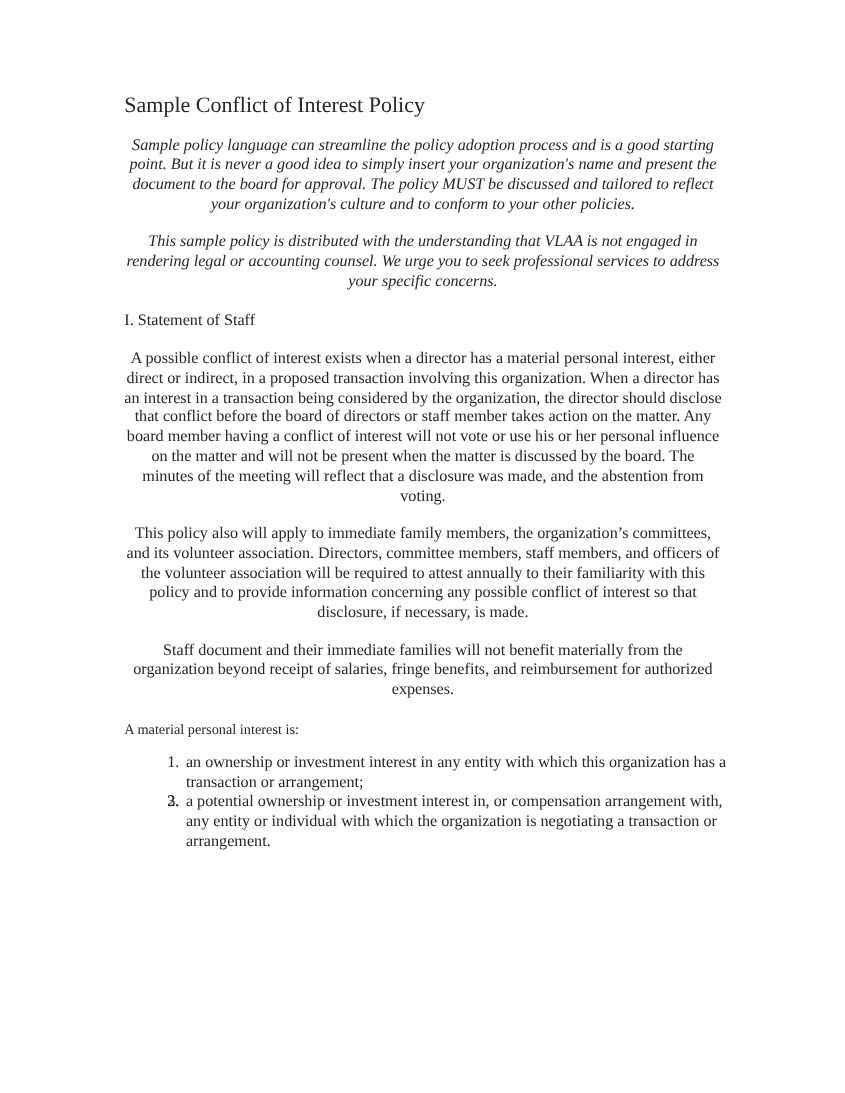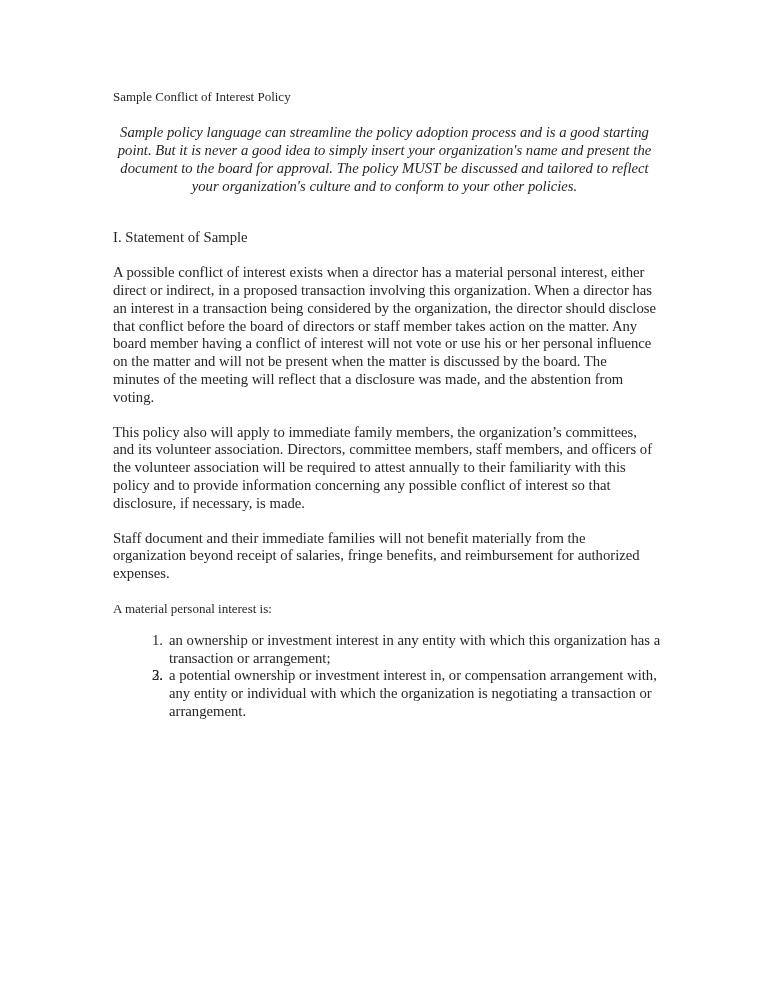--- a/index.html
+++ b/index.html
@@ -20,21 +20,21 @@
   }
 
   .content {
     position: absolute;
     left: 113px;
     top: 88px;
     width: 543px;
   }
 
   .doc-title {
-    font-size: 13px;
+    font-size: 20px;
     line-height: 17.8px;
     font-weight: normal;
     margin: 0;
   }
 
   .italic-block {
     font-size: 14.7px;
     line-height: 17.9px;
     font-style: italic;
     margin: 0;
@@ -45,21 +45,21 @@
     font-size: 14.7px;
     line-height: 17.8px;
     font-weight: normal;
     margin: 0;
   }
 
   .body-para {
     font-size: 14.7px;
     line-height: 17.8px;
     margin: 0;
-    text-align: left;
+    text-align: center;
   }
 
   .lead-in {
     font-size: 13px;
     line-height: 17.8px;
     margin: 0;
   }
 
   
   .gap-title   { height: 18px; }
@@ -97,24 +97,25 @@
   <div class="content">
 
     <p class="doc-title">Sample Conflict of Interest Policy</p>
 
     <div class="gap-title"></div>
 
     <p class="italic-block">Sample policy language can streamline the policy adoption process and is a good starting point. But it is never a good idea to simply insert your organization's name and present the document to the board for approval. The policy MUST be discussed and tailored to reflect your organization's culture and to conform to your other policies.</p>
 
     <div class="gap-para"></div>
 
+    <p class="italic-block">This sample policy is distributed with the understanding that VLAA is not engaged in rendering legal or accounting counsel. We urge you to seek professional services to address your specific concerns.</p>
 
     <div class="gap-section"></div>
 
-    <p class="section-heading">I. Statement of Sample</p>
+    <p class="section-heading">I. Statement of Staff</p>
 
     <div class="gap-para"></div>
 
     <p class="body-para">A possible conflict of interest exists when a director has a material personal interest, either direct or indirect, in a proposed transaction involving this organization. When a director has an interest in a transaction being considered by the organization, the director should disclose that conflict before the board of directors or staff member takes action on the matter. Any board member having a conflict of interest will not vote or use his or her personal influence on the matter and will not be present when the matter is discussed by the board. The minutes of the meeting will reflect that a disclosure was made, and the abstention from voting.</p>
 
     <div class="gap-para"></div>
 
     <p class="body-para">This policy also will apply to immediate family members, the organization’s committees, and its volunteer association. Directors, committee members, staff members, and officers of the volunteer association will be required to attest annually to their familiarity with this policy and to provide information concerning any possible conflict of interest so that disclosure, if necessary, is made.</p>
 
     <div class="gap-para"></div>

